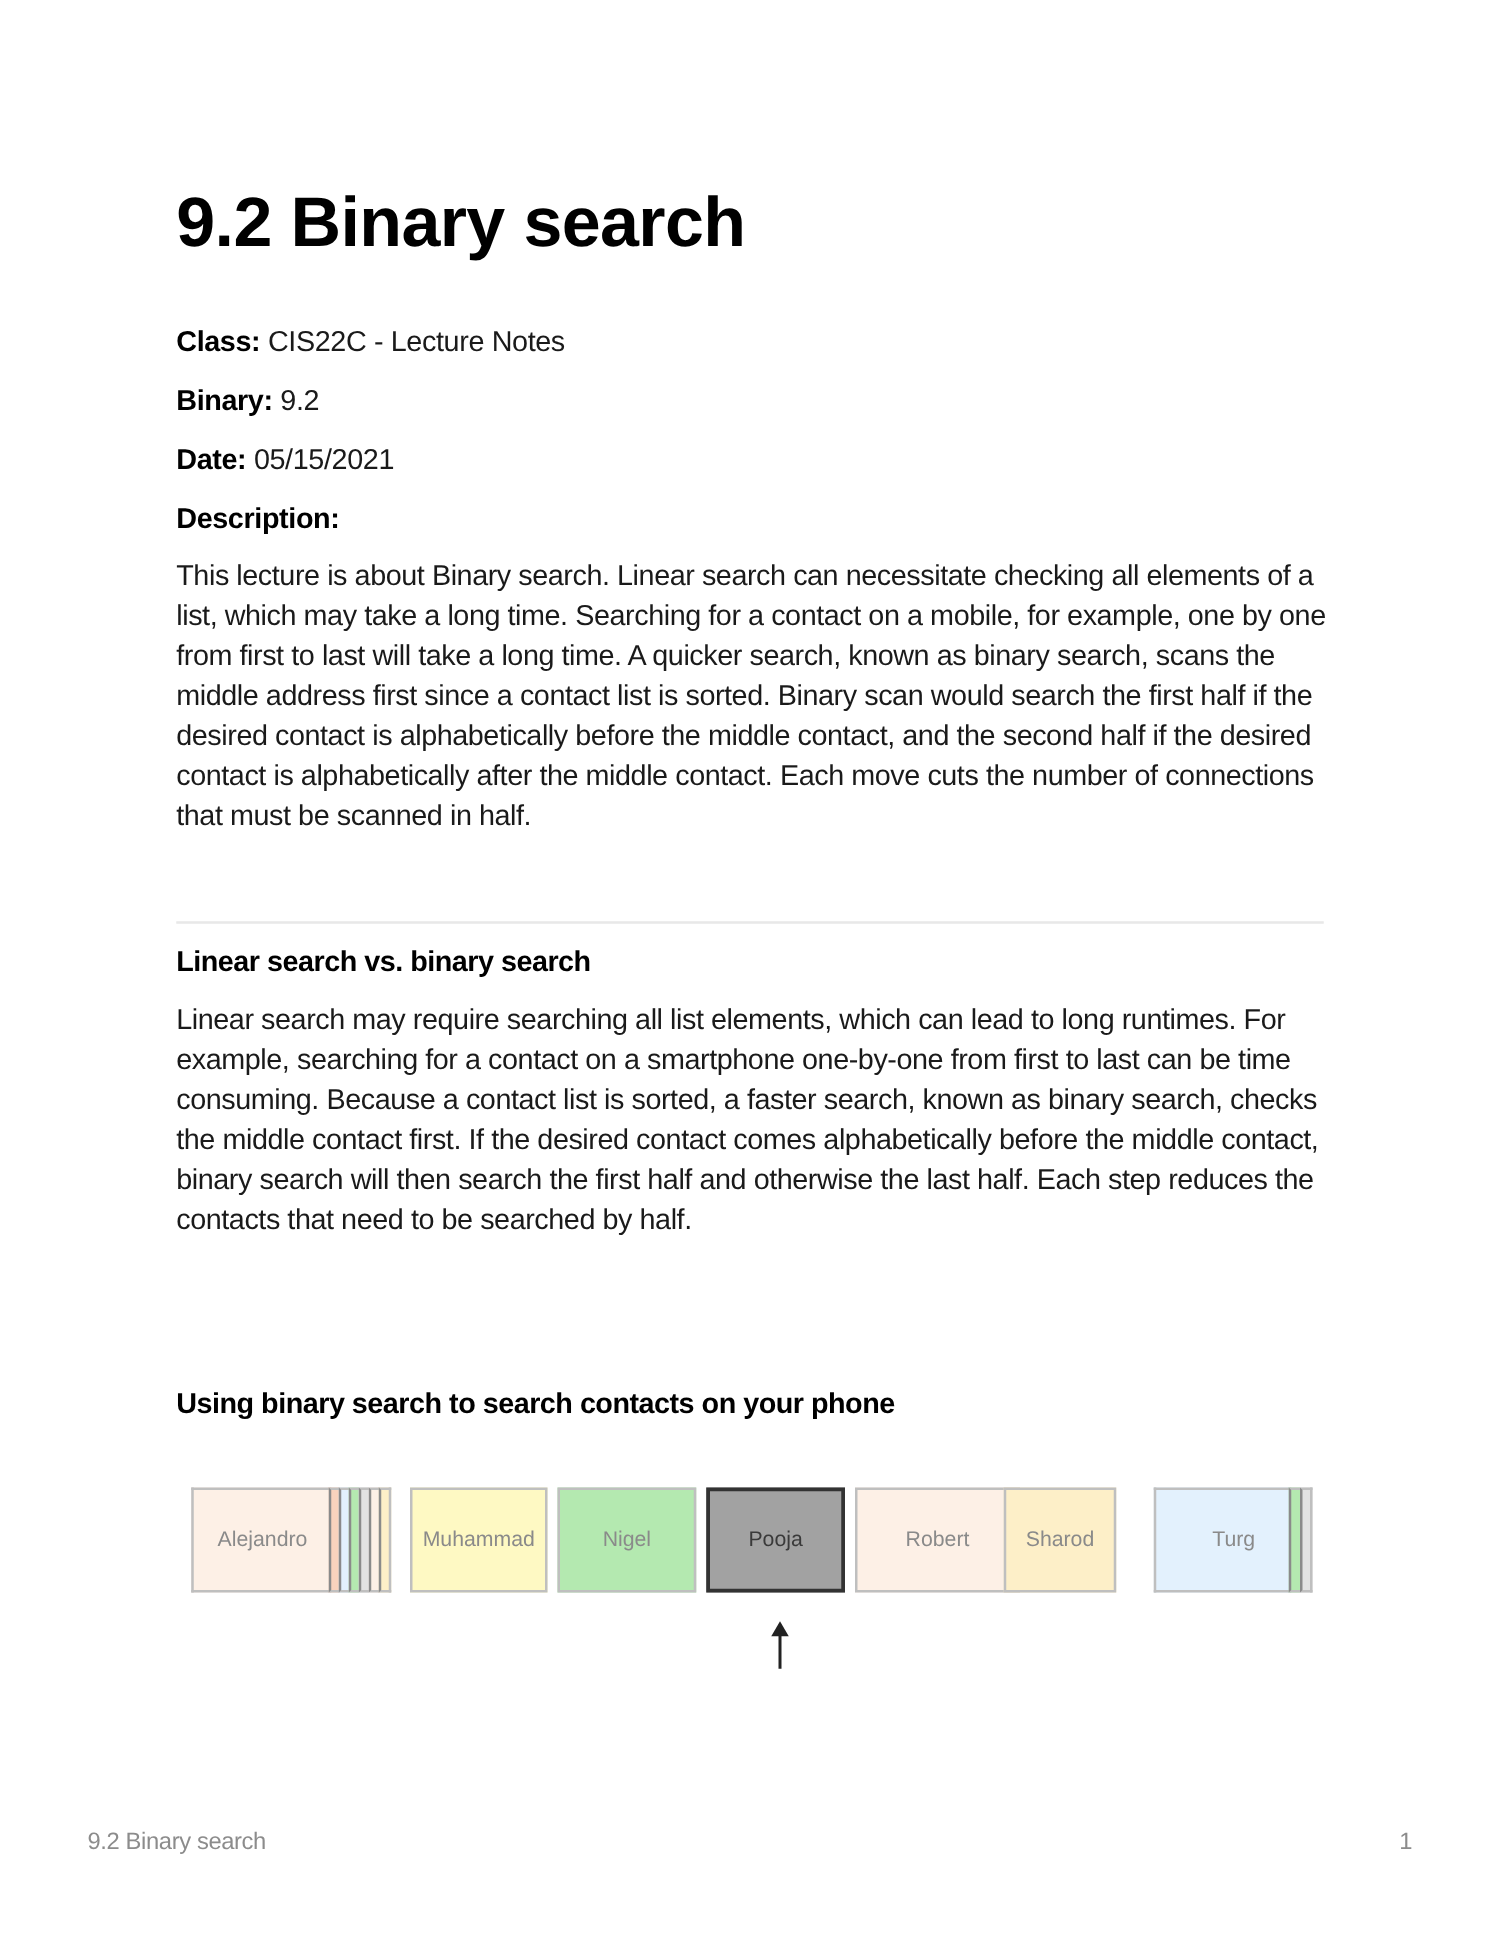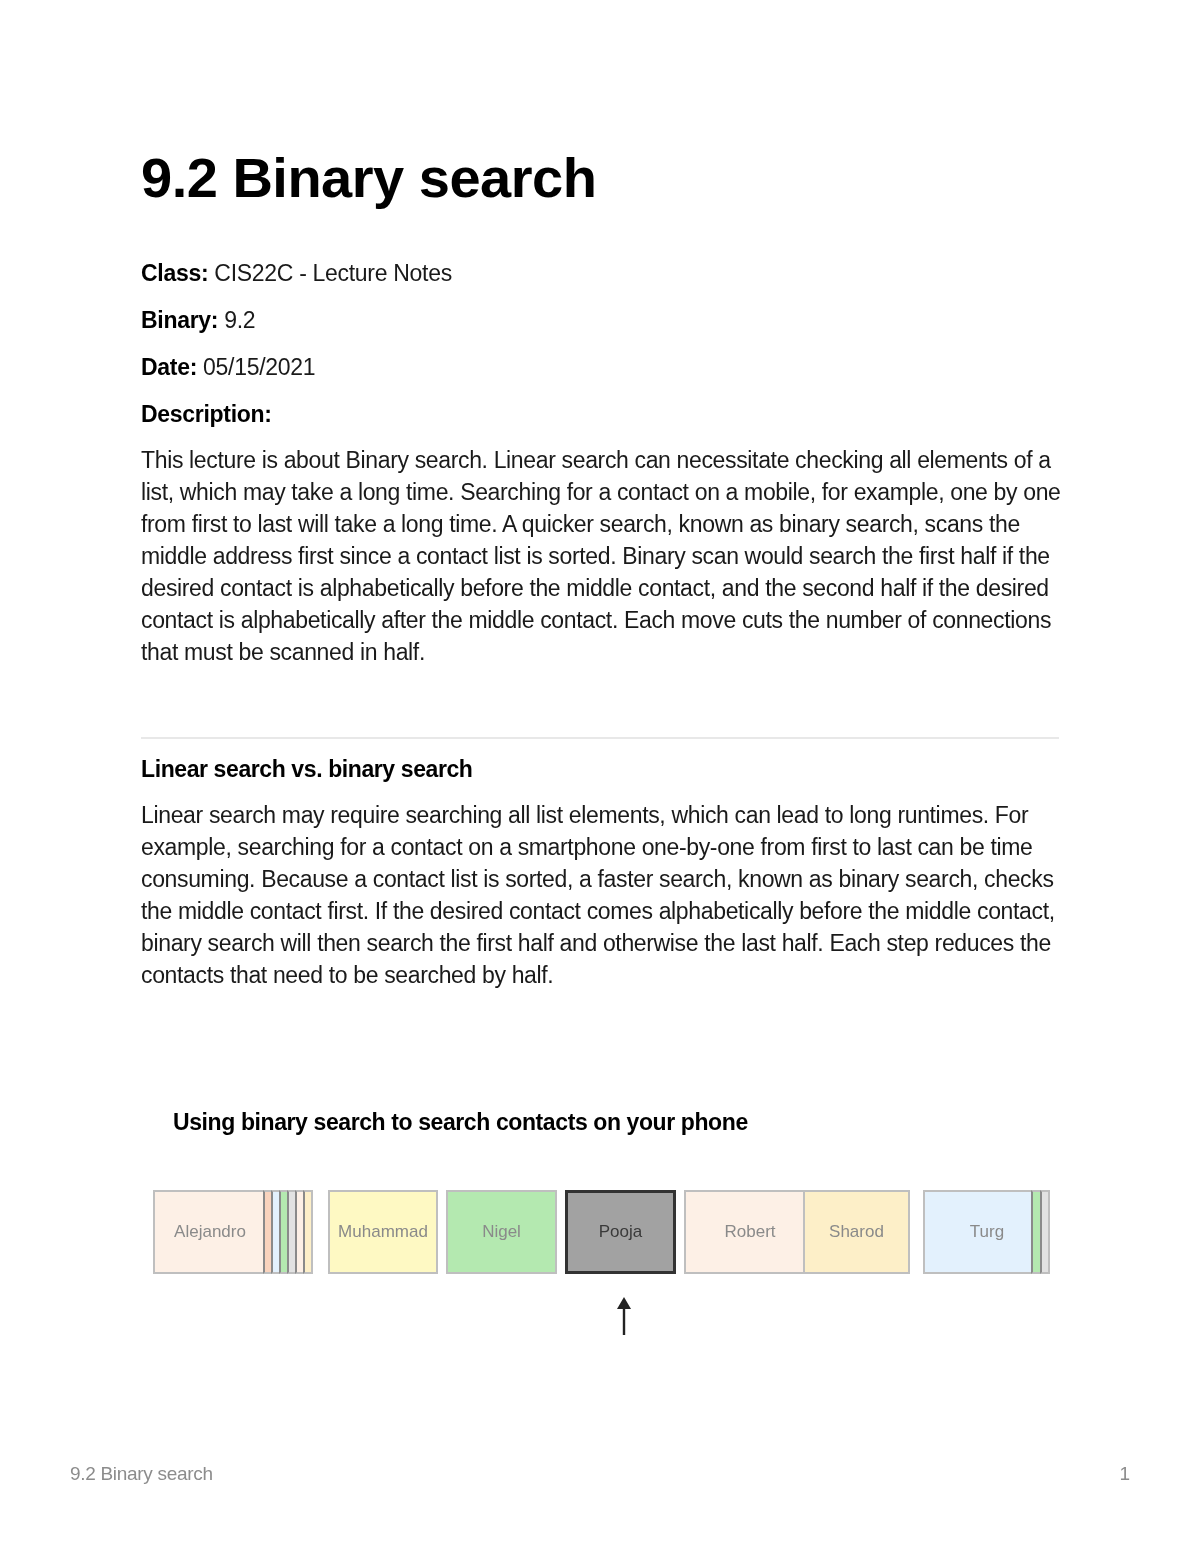--- a/index.html
+++ b/index.html
@@ -84,21 +84,21 @@
   </div>
 
   <p class="para" style="top:444px;">This lecture is about Binary search. Linear search can necessitate checking all elements of a list, which may take a long time. Searching for a contact on a mobile, for example, one by one from first to last will take a long time. A quicker search, known as binary search, scans the middle address first since a contact list is sorted. Binary scan would search the first half if the desired contact is alphabetically before the middle contact, and the second half if the desired contact is alphabetically after the middle contact. Each move cuts the number of connections that must be scanned in half.</p>
 
   <div class="divider"></div>
 
   <h3 class="h3" style="top:754px;">Linear search vs. binary search</h3>
 
   <p class="para" style="top:799px;">Linear search may require searching all list elements, which can lead to long runtimes. For example, searching for a contact on a smartphone one-by-one from first to last can be time consuming. Because a contact list is sorted, a faster search, known as binary search, checks the middle contact first. If the desired contact comes alphabetically before the middle contact, binary search will then search the first half and otherwise the last half. Each step reduces the contacts that need to be searched by half.</p>
 
-  <h3 class="h3" style="top:1107px;margin-left:32px;">Using binary search to search contacts on your phone</h3>
+  <h3 class="h3" style="top:1107px;">Using binary search to search contacts on your phone</h3>
 
   <div class="diagram">
 
     <div class="box" style="left:153px; width:112px; background:#fdf0e6; border-right:none;">
       <span>Alejandro</span>
     </div>
 
     <div class="stripe" style="left:263px; width:9px; background:#f9d3bd;"></div>
     <div class="stripe" style="left:271px; width:8px; background:#e3f1fd;"></div>
     <div class="stripe" style="left:279px; width:8px; background:#b4e9b0;"></div>
@@ -115,21 +115,21 @@
     </div>
 
     <div class="box active" style="left:565px; width:111px; background:#a2a2a2;">
       <span>Pooja</span>
     </div>
 
     <div class="box" style="left:684px; width:132px; background:#fdf0e6;">
       <span>Robert</span>
     </div>
 
-    <div class="box" style="left:803px; width:107px; background:#fdefc8;">
+    <div class="box" style="left:803px; width:90px; background:#fdefc8;">
       <span>Sharod</span>
     </div>
 
     <div class="box" style="left:923px; width:110px; background:#e3f1fd; border-right:none;padding-left:16px;">
       <span>Turg</span>
     </div>
     <div class="stripe" style="left:1031px; width:9px; background:#b4e9b0;"></div>
     <div class="stripe last" style="left:1040px; width:10px; background:#e2e2e2;"></div>
 
     <svg class="arrow" viewBox="0 0 20 40">

